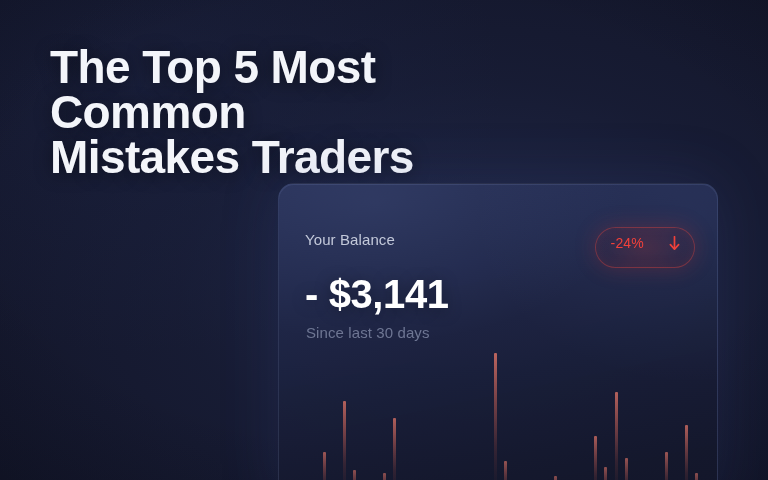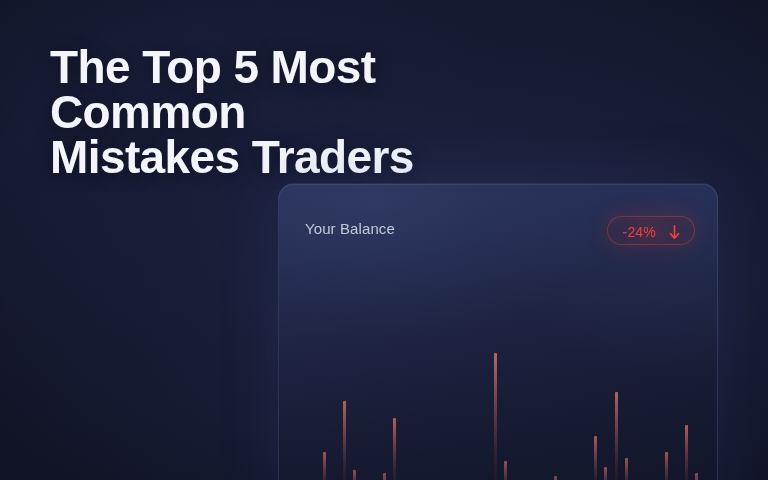--- a/index.html
+++ b/index.html
@@ -70,40 +70,40 @@
   #card-sheen {
     position:absolute; inset:0;
     pointer-events:none;
     background:
       radial-gradient(360px 200px at 22% 6%, rgba(120,142,205,0.12) 0%, rgba(0,0,0,0) 70%),
       radial-gradient(320px 240px at 96% 10%, rgba(98,120,190,0.10) 0%, rgba(0,0,0,0) 70%);
   }
 
   #card-header {
     position:absolute;
-    left:26px; right:22px; top:36px;
+    left:26px; right:22px; top:47px;
     display:flex;
     align-items:flex-start;
     justify-content:space-between;
   }
 
   #balance-title {
     color:#c3c9da;
     font-size:15px;
     font-weight:400;
     letter-spacing:0.1px;
   }
 
   
   #change-pill {
     position:relative;
     display:flex;
     align-items:center;
-    gap:13px;
-    padding:7px 14px 4px 15px;
+    gap:25px;
+    padding:7px 14px 16px 15px;
     border-radius:999px;
     border:1px solid rgba(226,66,60,0.42);
     background:
       radial-gradient(70% 120% at 50% 50%, rgba(208,52,48,0.20) 0%, rgba(180,40,38,0.07) 60%, rgba(0,0,0,0) 100%);
     box-shadow:
       0 0 22px rgba(215,55,50,0.24),
       inset 0 0 14px rgba(215,55,50,0.12);
     margin-top:-4px;
   }
   #change-value {
@@ -192,21 +192,23 @@
 
     <div id="change-pill">
       <span id="change-value">-24%</span>
       <svg id="change-arrow-icon" viewBox="0 0 11 15" fill="none">
         <path d="M5.5 0.8 V12.4" stroke="#f0413a" stroke-width="1.7" stroke-linecap="round"></path>
         <path d="M1.4 8.6 L5.5 13.2 L9.6 8.6" stroke="#f0413a" stroke-width="1.7" stroke-linecap="round" stroke-linejoin="round"></path>
       </svg>
     </div>
   </div>
 
-
+  <div id="balance-amount">- $3,141</div>
+
+  <div id="balance-subtitle">Since last 30 days</div>
 
   <div id="bar-chart">
       <div class="bar-slot"></div>
       <div class="bar-slot"></div>
       <div class="bar-slot"></div>
       <div class="bar-slot">
         <div class="bar" style="height: 34%;"></div>
       </div>
       <div class="bar-slot"></div>
       <div class="bar-slot">

